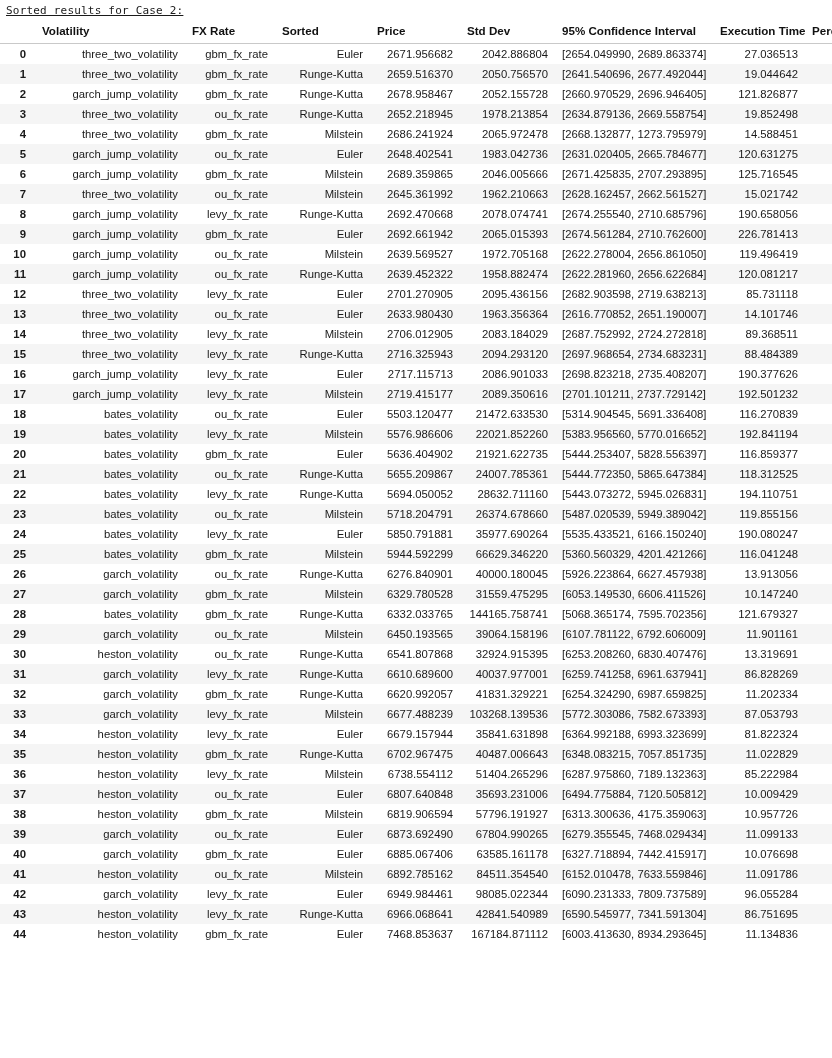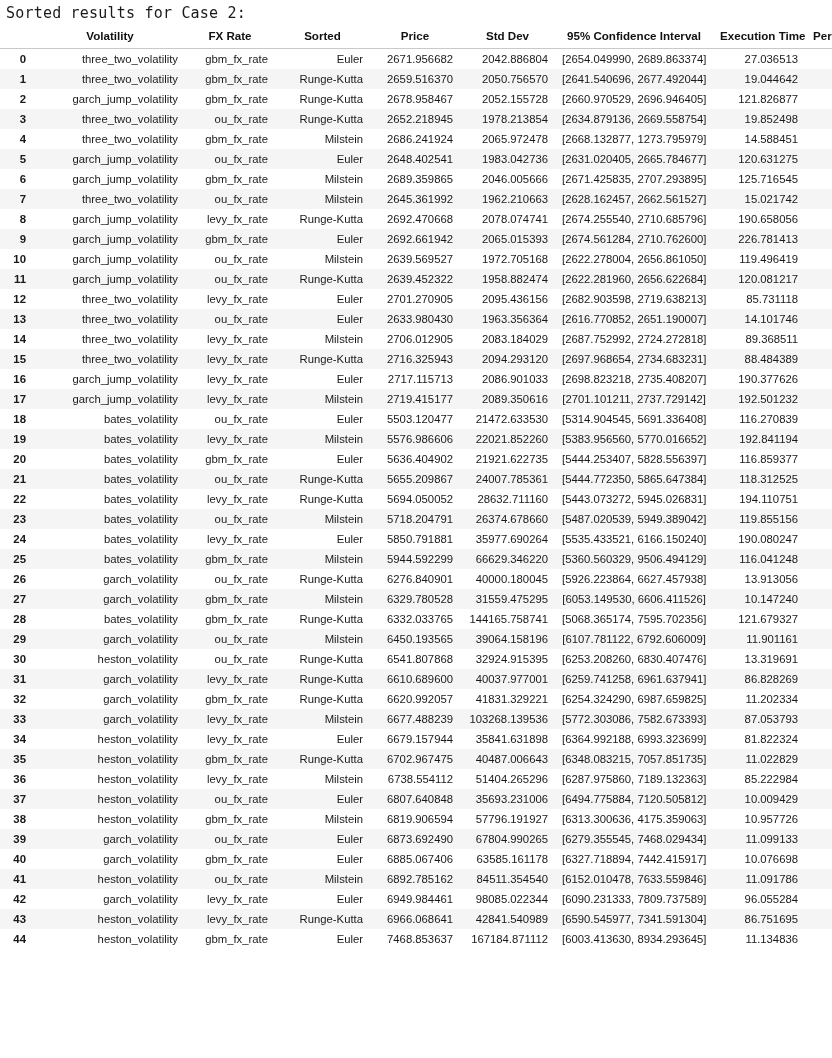--- a/index.html
+++ b/index.html
@@ -9,36 +9,37 @@
   }
   body {
     width: 832px;
     height: 1058px;
     font-family: "Liberation Sans", sans-serif;
     color: #000000;
     overflow: hidden;
   }
   #caption {
     font-family: "DejaVu Sans Mono", "Liberation Mono", monospace;
-    font-size: 15px;
+    font-size: 11px;
     color: #1a1a1a;
     padding: 4px 0 4px 6px;
     letter-spacing: 0.2px;
     white-space: pre;
+    text-decoration: underline;
   }
   table.df {
     border-collapse: collapse;
     table-layout: fixed;
     width: 832px;
     font-size: 11.3px;
     color: #1a1a1a;
   }
   table.df thead th {
     font-weight: bold;
-    text-align: center;
+    text-align: left;
     padding: 3px 8px 6px 6px;
     vertical-align: bottom;
     white-space: nowrap;
     font-size: 11.6px;
     color: #111111;
     border-bottom: 1.2px solid #c9c9c9;
   }
   table.df thead th.idxhdr {
     border-bottom: 1.2px solid #c9c9c9;
   }
@@ -377,21 +378,21 @@
         <td>190.080247</td>
         <td>119.307674</td>
       </tr>
       <tr class="odd">
         <td class="idx">25</td>
         <td>bates_volatility</td>
         <td>gbm_fx_rate</td>
         <td>Milstein</td>
         <td>5944.592299</td>
         <td>66629.346220</td>
-        <td>[5360.560329, 9506.494129]</td>
+        <td>[5360.560329, 4201.421266]</td>
         <td>116.041248</td>
         <td>122.823634</td>
       </tr>
       <tr class="even">
         <td class="idx">26</td>
         <td>garch_volatility</td>
         <td>ou_fx_rate</td>
         <td>Runge-Kutta</td>
         <td>6276.840901</td>
         <td>40000.180045</td>

